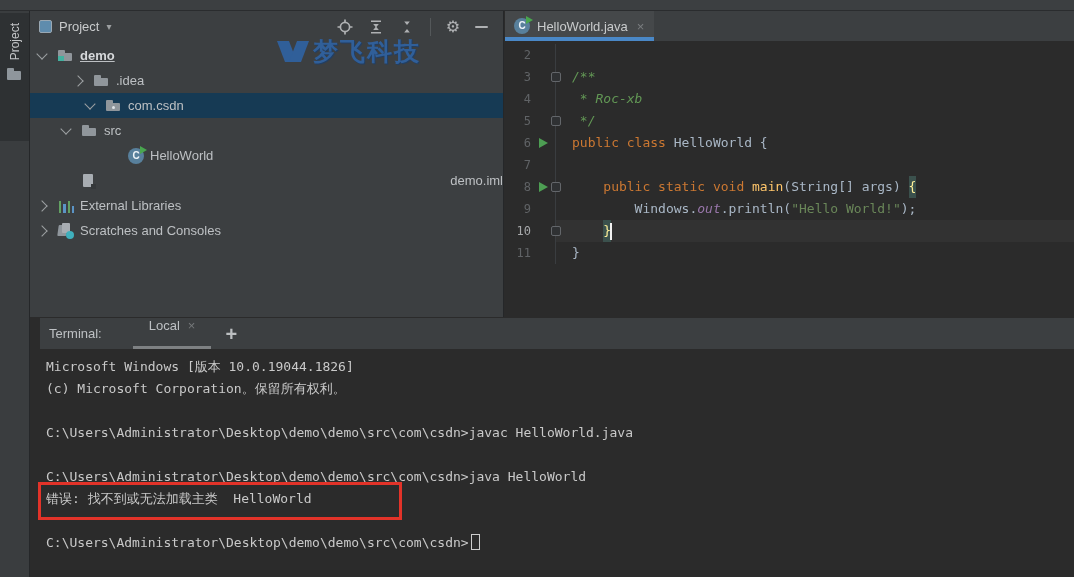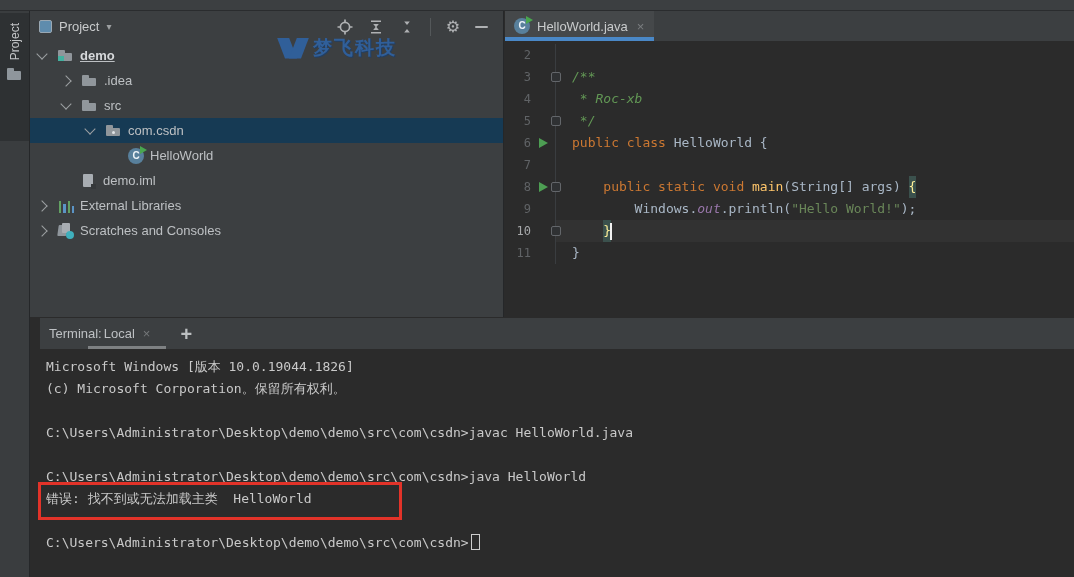--- a/index.html
+++ b/index.html
@@ -80,36 +80,36 @@
   .c-cmt{color:#629755;font-style:italic}
   .c-mth{color:#ffc66b}
   .c-fld{color:#9876aa;font-style:italic}
   .c-str{color:#6a8759}
   .c-brh{color:#ffef98;background:#3b514d}
   .caret{display:inline-block;width:2px;height:17px;background:#f2f2f2;margin-left:-1px}
   
   .terminal{position:absolute;left:40px;top:318px;width:1044px;height:259px}
   .thead{height:31px;background:#3c3f41;display:flex;align-items:center;font-size:13px;color:#bdc0c3;position:relative}
   .tterm-label{margin-left:9px}
-  .ttab{position:relative;height:100%;display:flex;align-items:center;gap:8px;padding:0 2px}
+  .ttab{margin-left:45px;position:relative;height:100%;display:flex;align-items:flex-start;gap:8px;padding:0 2px}
   .ttab::after{content:"";position:absolute;left:-14px;right:-14px;bottom:0;height:3px;background:#7e8183}
   .ttabclose{color:#75787a;font-size:13px}
   .tplus{margin-left:28px;color:#bcbfc1;font-size:20px;font-weight:bold;line-height:20px}
   .tbody{position:absolute;top:32px;left:0;right:0;bottom:0;background:#2b2b2b;padding:6px 0 0 6px;
          font-family:"DejaVu Sans Mono","Liberation Mono",monospace;font-size:13px;color:#c9c9c9}
   .tline{height:22px;line-height:22px;white-space:pre;position:relative}
   .red-annotation{position:absolute;left:-8px;top:-6px;width:364px;height:38px;border:3px solid #e23329;
                   box-sizing:border-box;pointer-events:none}
   .tcaret{display:inline-block;width:9px;height:16px;border:1.5px solid #cdcdcd;vertical-align:-3px;margin-left:2px;box-sizing:border-box}
   
   .watermark{position:absolute;left:277px;top:35px;display:flex;align-items:center;opacity:.8;pointer-events:none;z-index:5}
   .wmA,.wmB{width:20px;height:21px;background:#2e67b0;display:block}
   .wmA{clip-path:polygon(0 0,60% 0,100% 100%,40% 100%)}
   .wmB{clip-path:polygon(40% 0,100% 0,60% 100%,0 100%);margin-left:-8px}
-  .wmtext{font-weight:bold;font-size:19px;color:#2e67b0;letter-spacing:2px;margin-left:4px;
+  .wmtext{font-weight:bold;font-size:25px;color:#2e67b0;letter-spacing:2px;margin-left:4px;
           text-shadow:1px 1px 0 #1c3f6b}
 </style>
 </head>
 <body>
 
 <div class="topbar"></div>
 
 <div class="stripe">
   <div class="stripe-btn">
     <span class="vtext">Project</span>
@@ -142,42 +142,42 @@
     </span>
   </div>
   <div class="ptree">
       <div class="trow" style="padding-left: 6px; text-decoration: underline;">
         <span class="chv e"></span>
         <span class="ic fldr">
           <i class="teal"></i>
         </span>
         <span class="tlabel b">demo</span>
       </div>
-      <div class="trow" style="padding-left: 30px;">
+      <div class="trow" style="padding-left: 42px;">
         <span class="chv c"></span>
         <span class="ic fldr"></span>
         <span class="tlabel">.idea</span>
+      </div>
+      <div class="trow sel" style="padding-left: 54px;">
+        <span class="chv e"></span>
+        <span class="ic fldr">
+          <i class="dot"></i>
+        </span>
+        <span class="tlabel">com.csdn</span>
       </div>
       <div class="trow" style="padding-left: 30px;">
         <span class="chv e"></span>
         <span class="ic fldr"></span>
         <span class="tlabel">src</span>
       </div>
-      <div class="trow sel" style="padding-left: 54px;">
-        <span class="chv e"></span>
-        <span class="ic fldr">
-          <i class="dot"></i>
-        </span>
-        <span class="tlabel">com.csdn</span>
-      </div>
       <div class="trow" style="padding-left: 98px;">
         <span class="ic jcls">C<i class="rov"></i></span>
         <span class="tlabel">HelloWorld</span>
       </div>
-      <div class="trow" style="padding-left: 50px;">
+      <div class="trow" style="padding-left: 50px; justify-content: space-between;">
         <span class="ic doc">
           <i class="bsq"></i>
         </span>
         <span class="tlabel">demo.iml</span>
       </div>
       <div class="trow" style="padding-left: 6px;">
         <span class="chv c"></span>
         <span class="ic lib">
           <i></i>
           <i></i>

